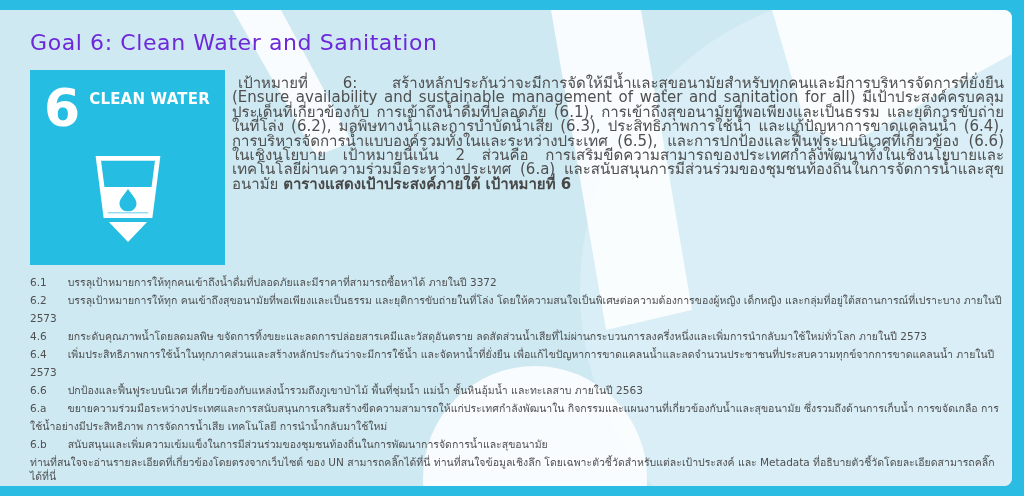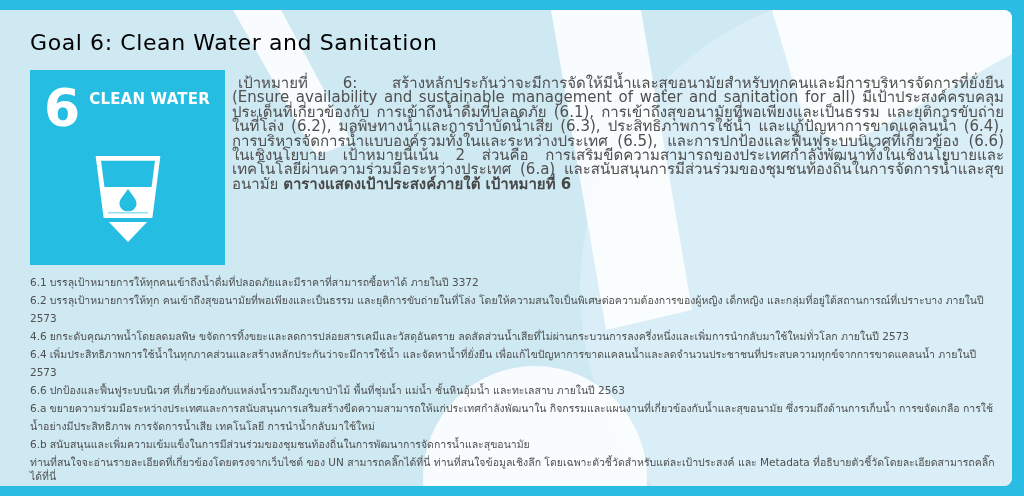--- a/index.html
+++ b/index.html
@@ -10,21 +10,21 @@
     color:#4f4f4f;
   }
   .card {
     position:absolute; left:0; top:10px; right:12px; bottom:10px;
     background:#cfe9f3; border-radius:0 8px 8px 0; overflow:hidden;
   }
   .deco { position:absolute; inset:0; width:100%; height:100%; pointer-events:none; }
 
   .page-title {
     position:absolute; left:30px; top:20px;
-    font-size:22px; letter-spacing:0.6px; color:#000000; font-weight:400;
+    font-size:22px; letter-spacing:0.6px; color:#6d28d9; font-weight:400;
   }
 
   .badge {
     position:absolute; left:30px; top:60px; width:195px; height:195px;
     background:#26bde2;
   }
   .badge-head { display:flex; align-items:flex-start; padding:14px 10px 0 14px; }
   .badge-number { font-size:52px; font-weight:bold; color:#ffffff; line-height:0.95; }
   .badge-titles {
     margin-left:9px; padding-top:7px; color:#ffffff; font-weight:bold;
@@ -41,21 +41,21 @@
     color:#4f4f4f;
   }
   .intro .lead-indent { display:inline-block; width:6px; }
   .intro .bold-tail { font-weight:bold; color:#474747; }
 
   .targets {
     position:absolute; left:30px; top:263px; width:976px;
     font-size:10.5px; line-height:18px; color:#4f4f4f;
   }
   .target-row { display:block; }
-  .target-id { margin-right:3px; }
+  .target-id { margin-right:21px; }
 
   .footer-note {
     position:absolute; left:30px; top:445px; width:976px;
     font-size:10.5px; line-height:14px; color:#4f4f4f;
   }
   .footer-link { cursor:pointer; }
 </style>
 </head>
 <body>
 

